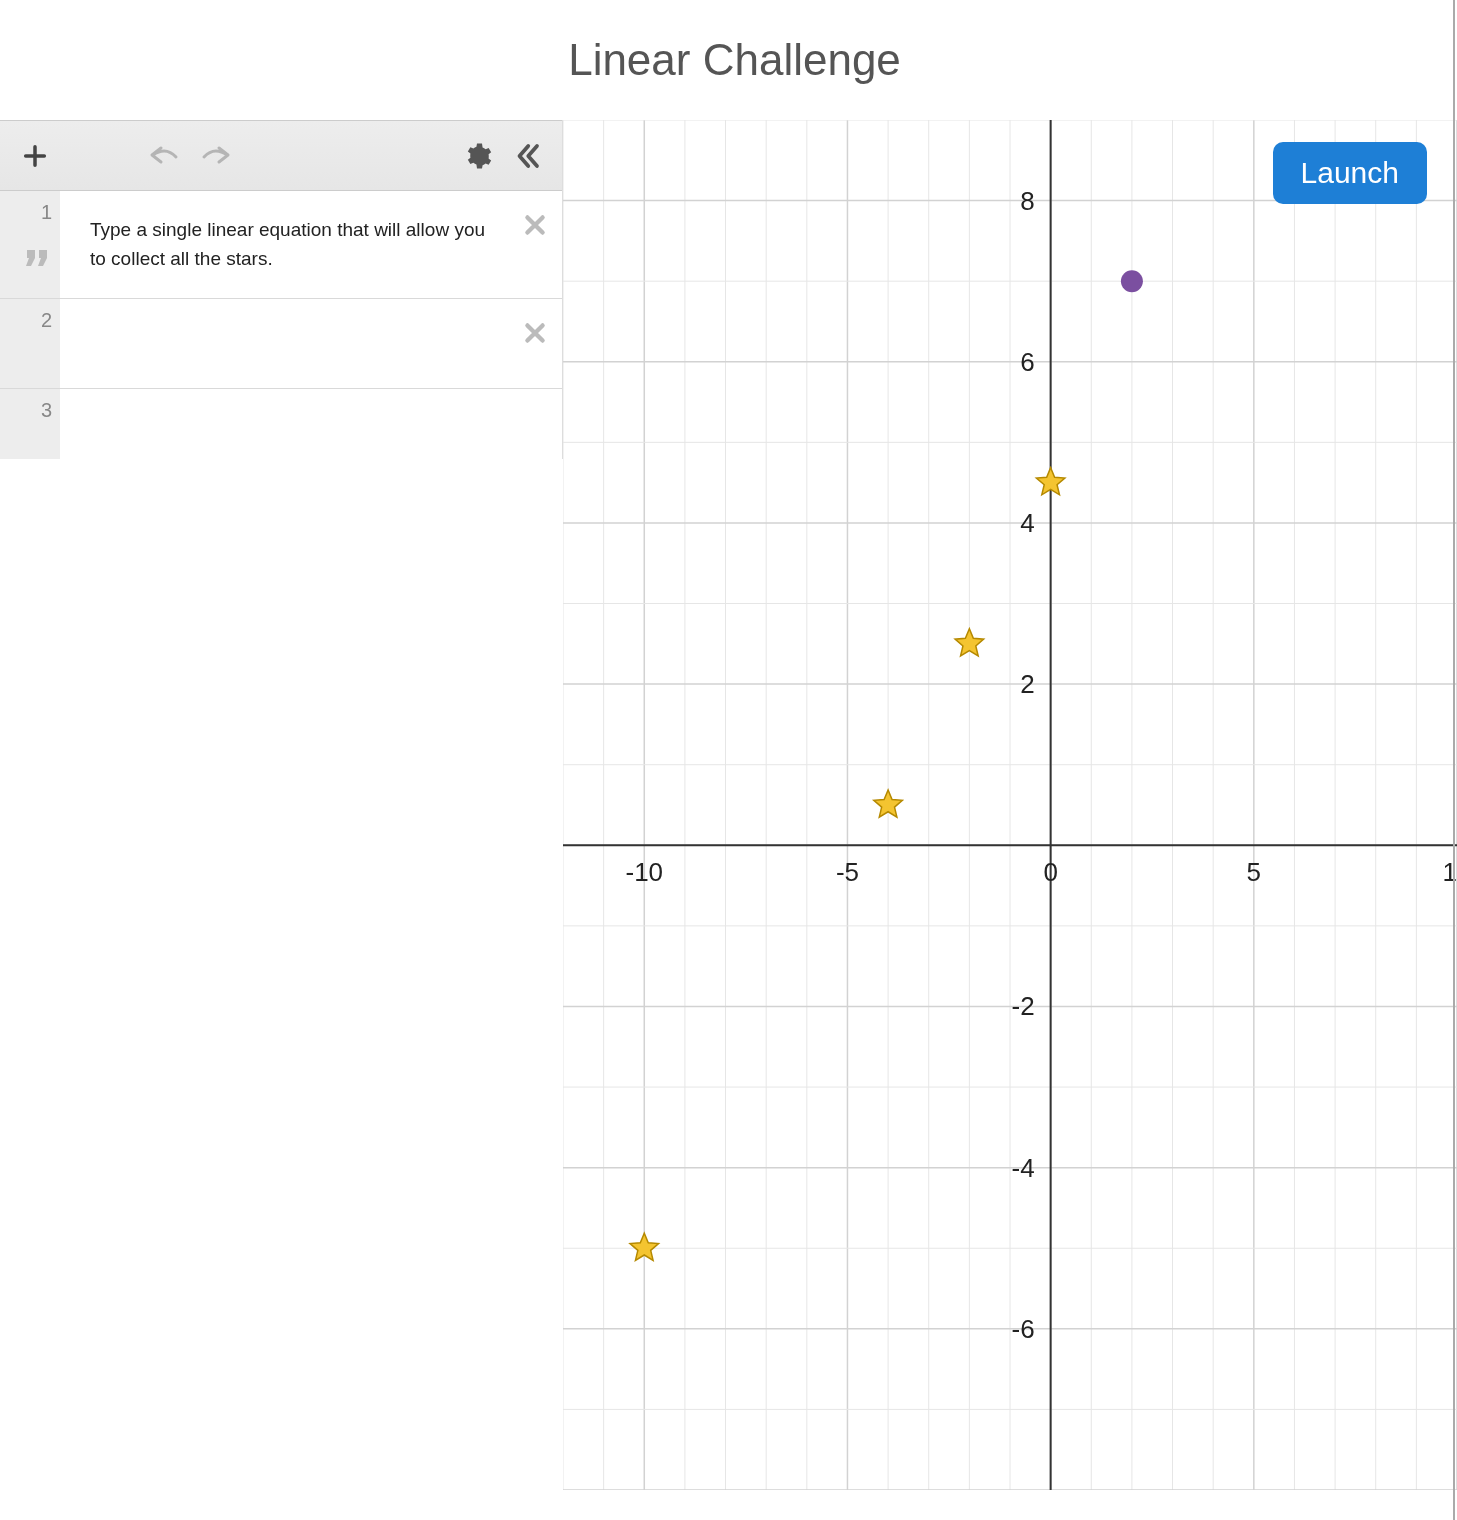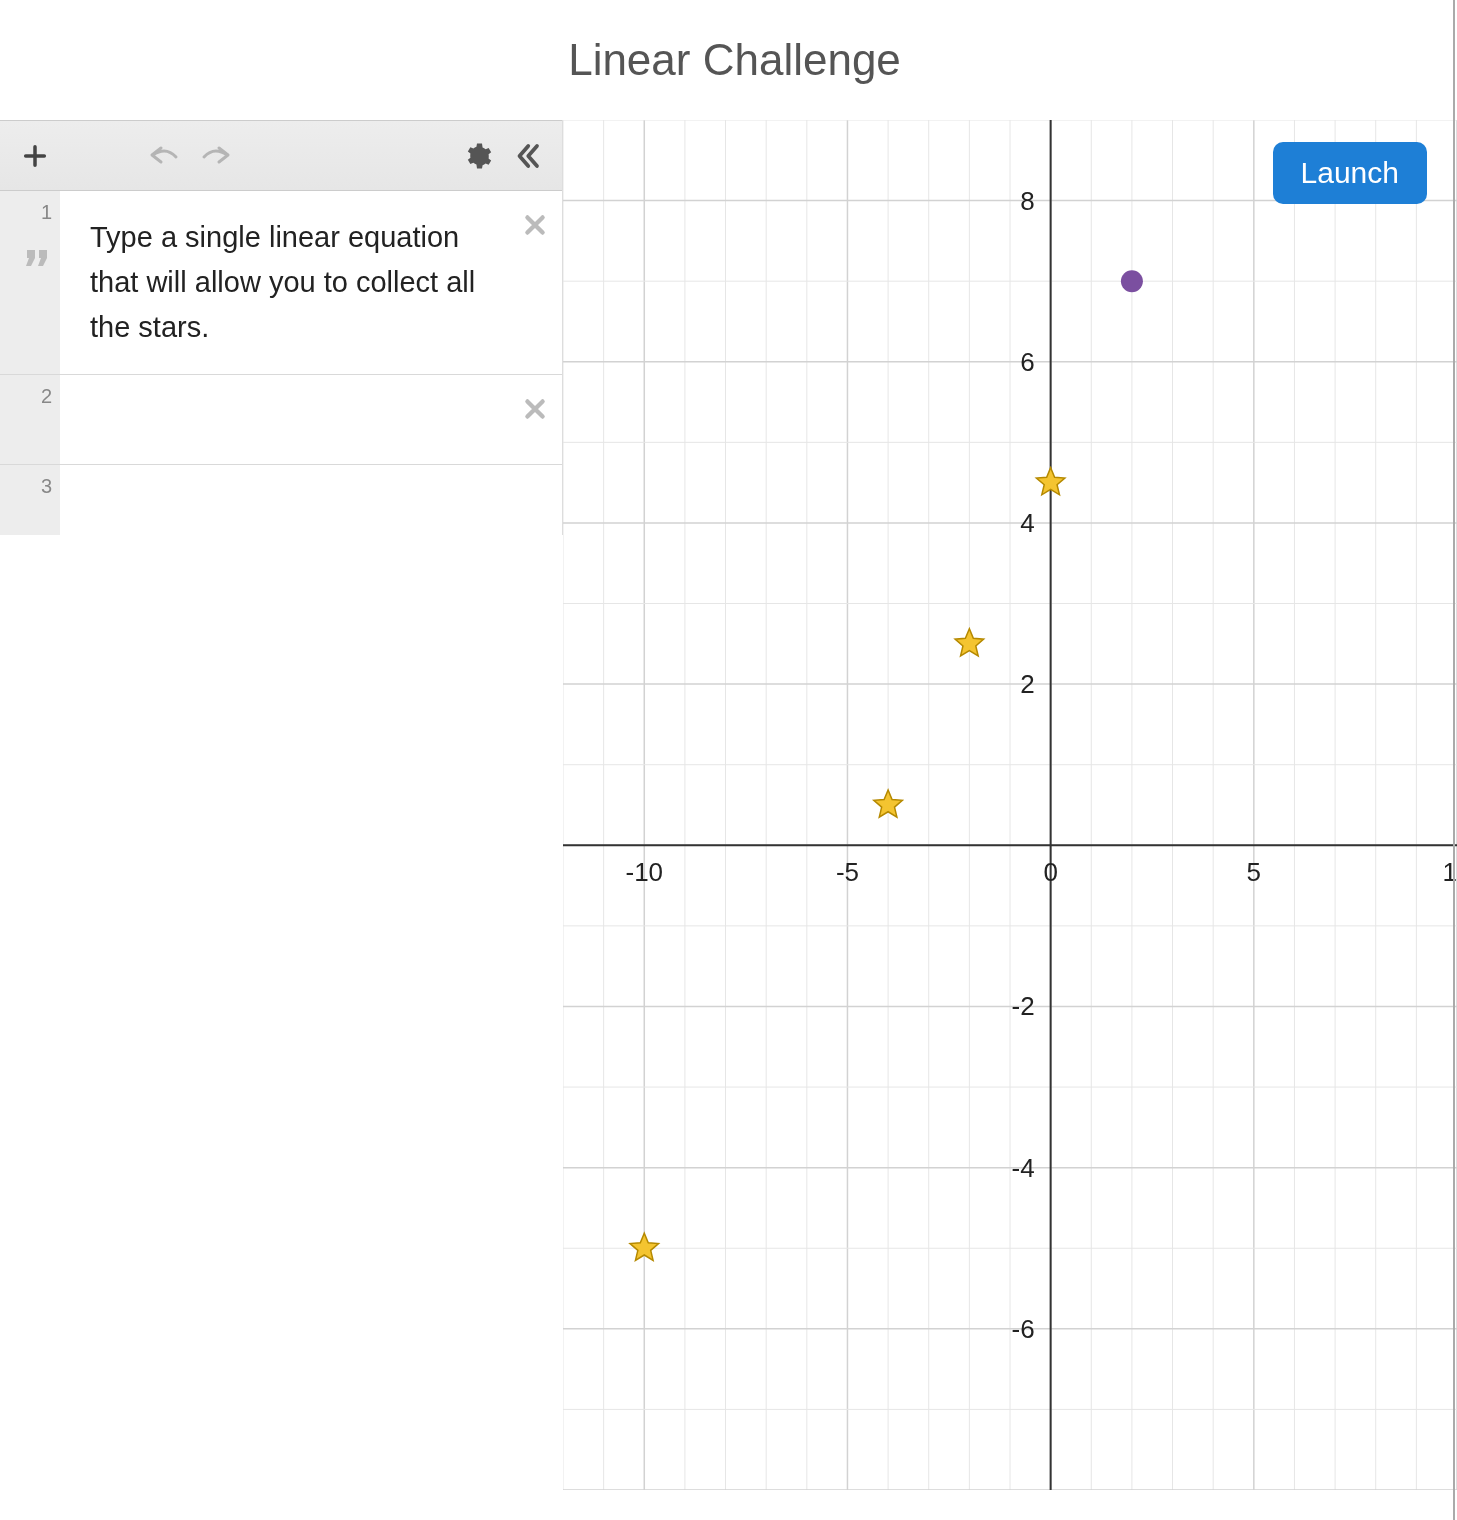--- a/index.html
+++ b/index.html
@@ -65,21 +65,21 @@
     text-align: right;
     display: flex;
     flex-direction: column;
     align-items: flex-end;
     gap: 18px;
   }
   .row .num-col .quote-icon { color: #bbb; font-size: 34px; line-height: 1; }
   .row .content-col {
     flex: 1;
     padding: 24px 60px 24px 30px;
-    font-size: 29px;
+    font-size: 19px;
     line-height: 1.55;
     color: #222;
     position: relative;
     background: #fff;
   }
   .row .close-x {
     position: absolute;
     right: 14px;
     top: 14px;
     font-size: 30px;

